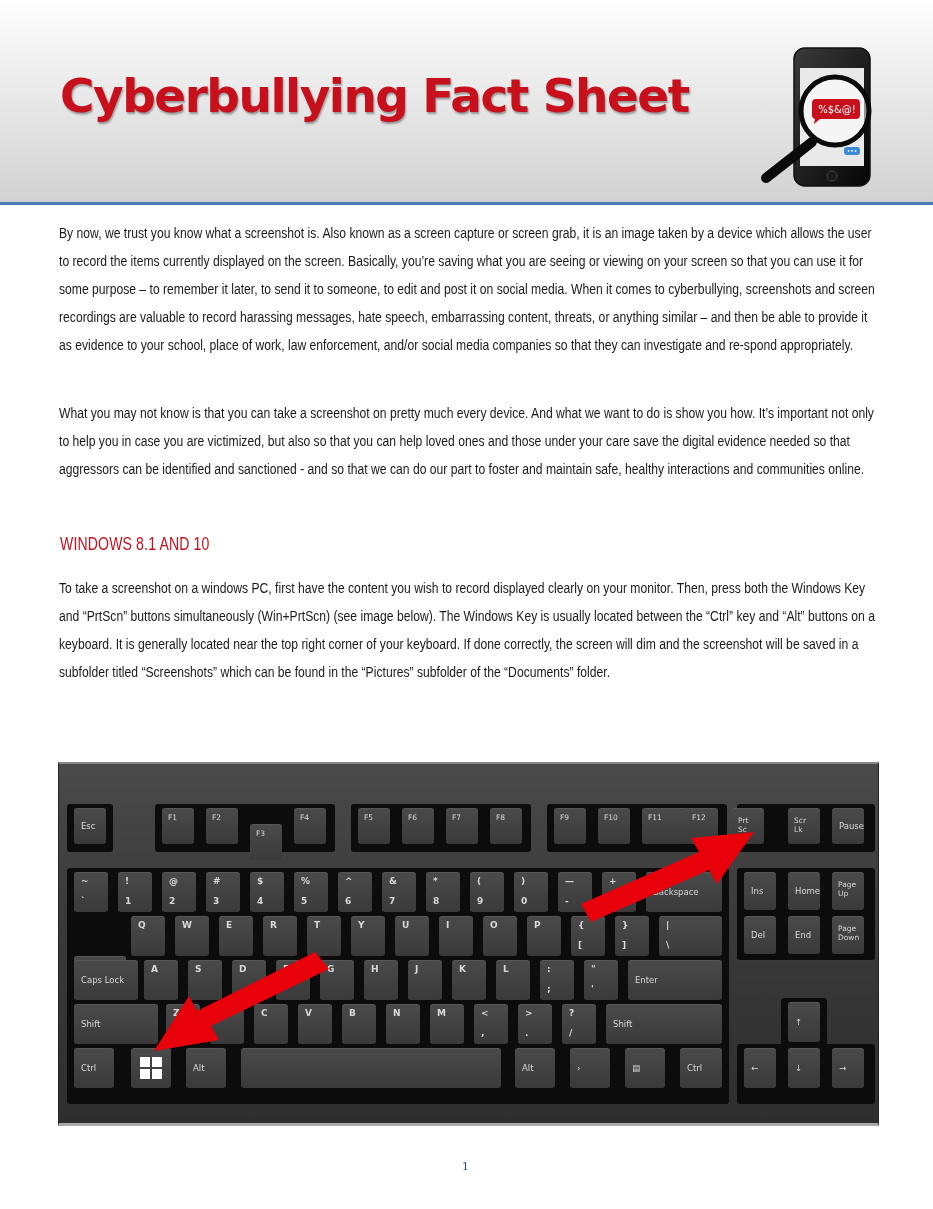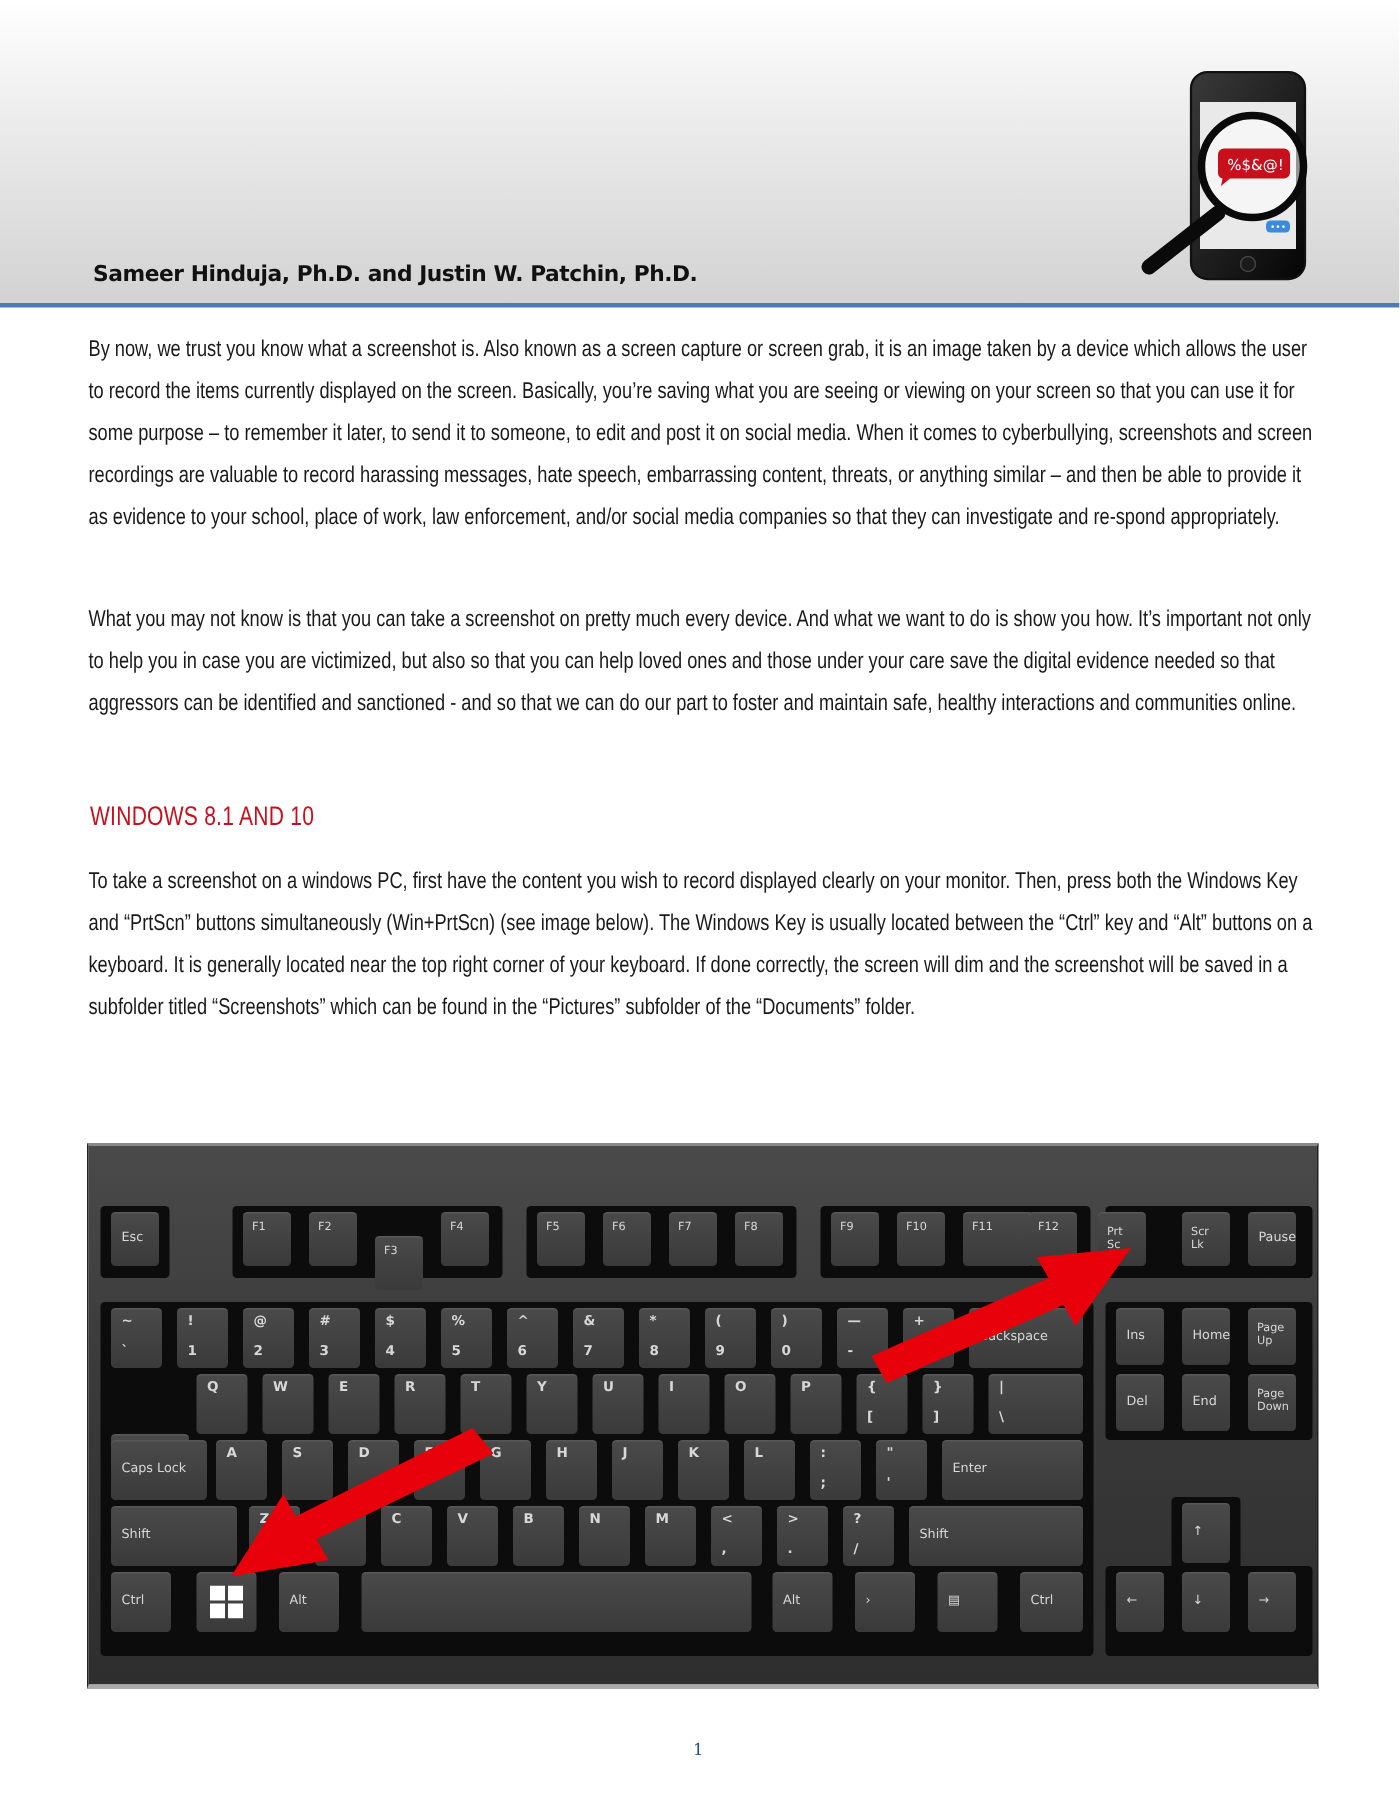--- a/index.html
+++ b/index.html
@@ -69,21 +69,21 @@
 
   .page-number {
     position: absolute; left: 462px; top: 1160px; font-family: "DejaVu Serif", serif;
     font-size: 11px; color: #2b4a8a;
   }
 </style>
 </head>
 <body>
 
 <div class="header">
-  <div class="authors">Sameer Hinduja, Ph.D. and Justin W. Patchin, Ph.D.</div>
+  <div class="title">Cyberbullying Fact Sheet</div>
 
   <svg class="phone-graphic" viewBox="0 0 130 150">
     <defs>
       <linearGradient id="phoneG" x1="0" y1="0" x2="1" y2="1">
         <stop offset="0" stop-color="#3a3a3a"></stop>
           <stop offset="1" stop-color="#050505"></stop>
       </linearGradient>
     </defs>
     <rect x="42" y="6" width="76" height="138" rx="11" fill="url(#phoneG)" stroke="#111" stroke-width="1.5"></rect>
     <rect x="48" y="26" width="64" height="98" fill="#e9e9ea"></rect>

